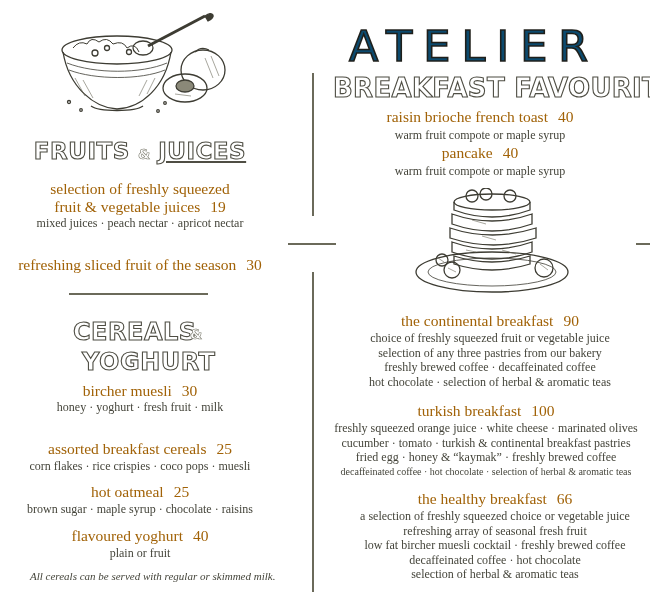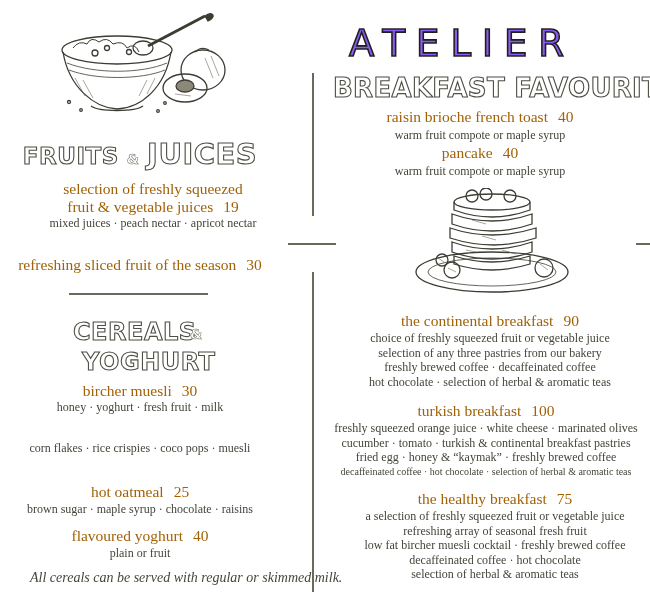--- a/index.html
+++ b/index.html
@@ -22,23 +22,23 @@
     .amp {
       font-family: "DejaVu Sans", "Liberation Sans", sans-serif;
       font-weight: bold;
       color: #ffffff;
       -webkit-text-stroke: 0.6px #7a796c;
       line-height: 1;
     }
     .thin-title {
       font-family: "DejaVu Sans", "Liberation Sans", sans-serif;
       font-weight: normal;
-      font-size: 37px;
+      font-size: 43px;
       letter-spacing: 11px;
-      color: #8b5cf6;
+      color: #0c4a6e;
       -webkit-text-stroke: 1.6px #1f1f1a;
       line-height: 1;
       white-space: nowrap;
     }
 
     .item-name {
       font-family: "Liberation Serif", "DejaVu Serif", serif;
       font-size: 15.5px;
       color: #a16207;
       line-height: 18px;
@@ -48,21 +48,21 @@
     .desc {
       font-family: "Liberation Serif", "DejaVu Serif", serif;
       font-size: 12px;
       color: #45453b;
       line-height: 14.5px;
       white-space: nowrap;
     }
     .note {
       font-family: "Liberation Serif", "DejaVu Serif", serif;
       font-style: italic;
-      font-size: 14px;
+      font-size: 11px;
       color: #45453b;
       white-space: nowrap;
     }
 
     .rule { position: absolute; background: #6b6a5a; }
 
     .col-left  { left: 0; width: 280px; }
   </style>
 </head>
 <body>
@@ -137,24 +137,24 @@
 
 <div class="rule" style="left:312px; top:73px; width:1.5px; height:143px;"></div>
 <div class="rule" style="left:288px; top:243px; width:48px; height:1.5px;"></div>
 <div class="rule" style="left:312px; top:272px; width:1.5px; height:320px;"></div>
 <div class="rule" style="left:636px; top:243px; width:14px; height:1.5px;"></div>
 <div class="rule" style="left:69px; top:293px; width:139px; height:1.5px;"></div>
 
 <div class="abs col-left center" style="top:140px; left:0; width:280px;">
   <span class="outline" style="font-size:23px;">FRUITS</span>
   <span class="amp" style="font-size:14px; margin:0 3px;">&amp;</span>
-  <span class="outline" style="font-size:29px;">JUICES</span>
-</div>
-
-<div class="abs center" style="top:180px; left:0; width:280px;margin-left:13px;">
+  <span class="outline" style="font-size:23px;text-decoration:underline;">JUICES</span>
+</div>
+
+<div class="abs center" style="top:180px; left:0; width:280px;">
   <div class="item-name">selection of freshly squeezed</div>
   <div class="item-name">
     <span>fruit &amp; vegetable juices</span><span class="price">19</span>
   </div>
   <div class="desc">mixed juices · peach nectar · apricot nectar</div>
 </div>
 
 <div class="abs center item-name" style="top:256px; left:0; width:280px;">
   <span>refreshing sliced fruit of the season</span><span class="price">30</span>
 </div>
@@ -162,20 +162,21 @@
 <div class="abs outline" style="left:73px; top:320px; font-size:24px;">CEREALS</div>
 <div class="abs amp" style="left:190px; top:327px; font-size:14px;">&amp;</div>
 <div class="abs outline" style="left:82px; top:350px; font-size:24px;">YOGHURT</div>
 
 <div class="abs center" style="top:382px; left:0; width:280px;">
   <div class="item-name"><span>bircher muesli</span><span class="price">30</span></div>
   <div class="desc">honey · yoghurt · fresh fruit · milk</div>
 </div>
 
 <div class="abs center" style="top:440px; left:0; width:280px;">
+  <div class="item-name"><span>assorted breakfast cereals</span><span class="price">25</span></div>
   <div class="desc" style="margin-top:1px;">corn flakes · rice crispies · coco pops · muesli</div>
 </div>
 
 <div class="abs center" style="top:483px; left:0; width:280px;">
   <div class="item-name"><span>hot oatmeal</span><span class="price">25</span></div>
   <div class="desc" style="margin-top:1px;">brown sugar · maple syrup · chocolate · raisins</div>
 </div>
 
 <div class="abs center" style="top:527px; left:0; width:280px;">
   <div class="item-name"><span>flavoured yoghurt</span><span class="price">40</span></div>
@@ -204,19 +205,19 @@
 
 <div class="abs center" style="top:402px; left:322px; width:328px;">
   <div class="item-name"><span>turkish breakfast</span><span class="price">100</span></div>
   <div class="desc" style="margin-top:1px;">freshly squeezed orange juice · white cheese · marinated olives</div>
   <div class="desc">cucumber · tomato · turkish &amp; continental breakfast pastries</div>
   <div class="desc">fried egg · honey &amp; “kaymak” · freshly brewed coffee</div>
   <div class="desc" style="font-size:10px;">decaffeinated coffee · hot chocolate · selection of herbal &amp; aromatic teas</div>
 </div>
 
 <div class="abs center" style="top:490px; left:340px; width:310px;">
-  <div class="item-name"><span>the healthy breakfast</span><span class="price">75</span></div>
-  <div class="desc" style="margin-top:1px;">a selection of freshly squeezed fruit or vegetable juice</div>
+  <div class="item-name"><span>the healthy breakfast</span><span class="price">66</span></div>
+  <div class="desc" style="margin-top:1px;">a selection of freshly squeezed choice or vegetable juice</div>
   <div class="desc">refreshing array of seasonal fresh fruit</div>
   <div class="desc">low fat bircher muesli cocktail · freshly brewed coffee</div>
   <div class="desc">decaffeinated coffee · hot chocolate</div>
   <div class="desc">selection of herbal &amp; aromatic teas</div>
 </div>
 
 </body></html>

